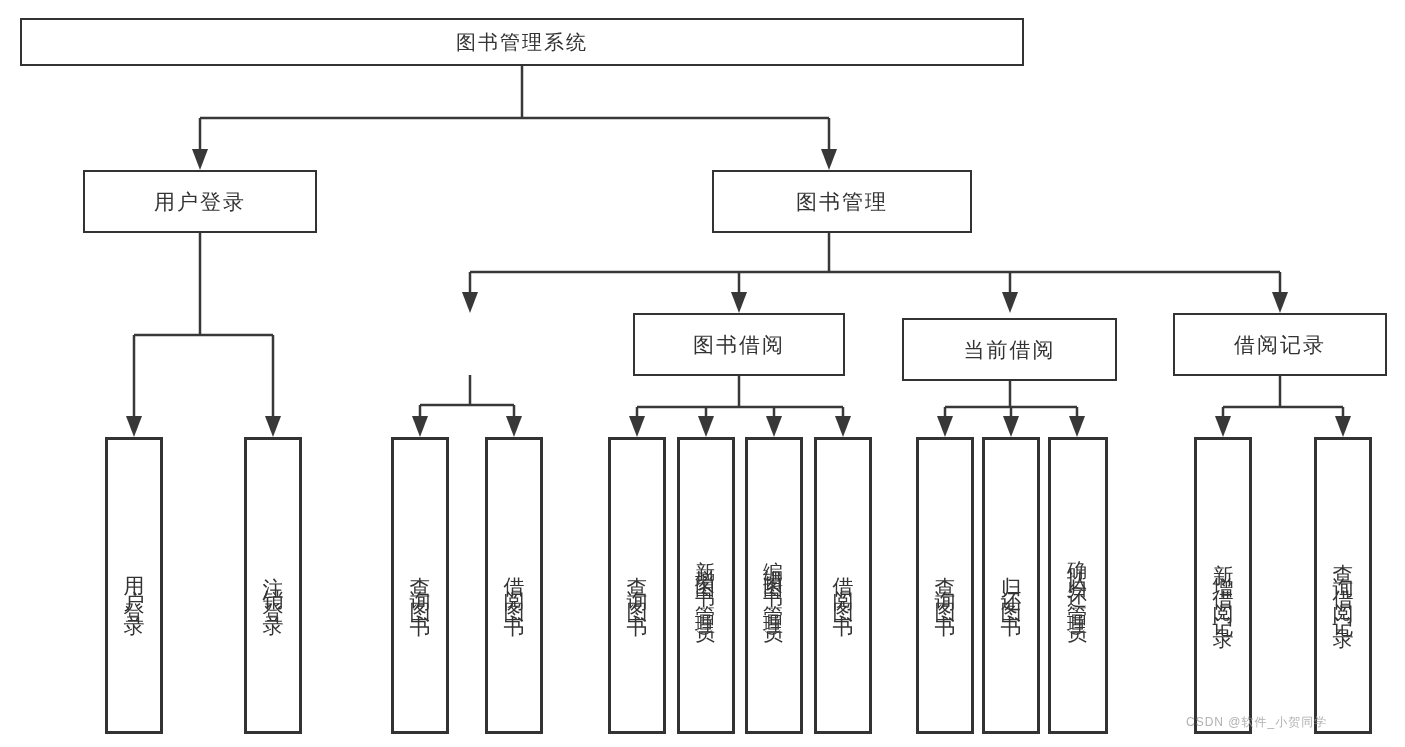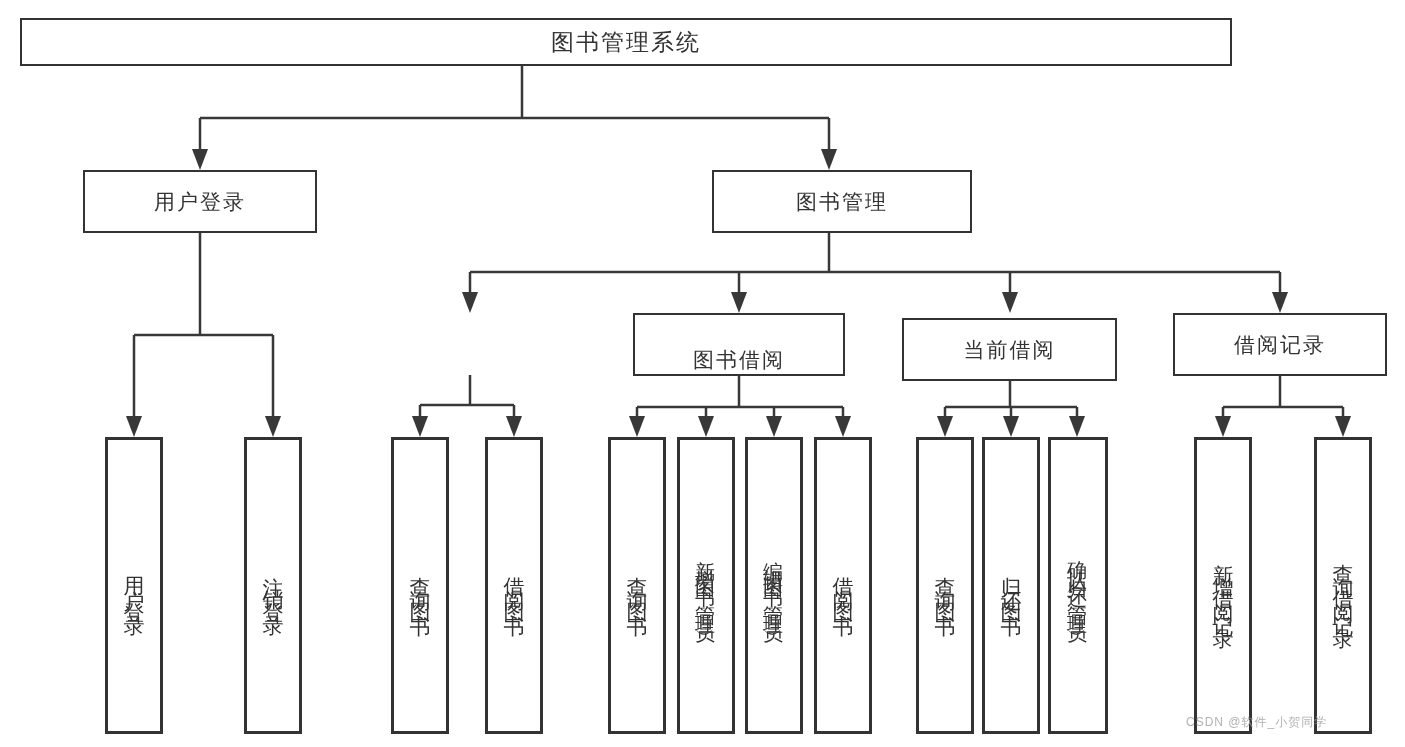--- a/index.html
+++ b/index.html
@@ -34,25 +34,25 @@
     text-orientation:mixed;
     font-size:21px;
     letter-spacing:13px;
     white-space:nowrap;
   }
   .leaf.t-long span{
     font-size:20px;
     letter-spacing:9px;
   }
   
-  .b-root{left:20px;top:18px;width:1212px;height:48px;font-size:23px;}
+  .b-root{left:20px;top:18px;width:1004px;height:48px;font-size:20px;}
   .b-user-login{left:83px;top:170px;width:234px;height:63px;}
   .b-book-mgmt{left:712px;top:170px;width:260px;height:63px;font-family:Liberation Mono, monospace;}
   .b-new-book{left:362px;top:313px;width:216px;height:63px;}
-  .b-book-borrow{left:633px;top:313px;width:212px;height:63px;align-items:flex-end;}
+  .b-book-borrow{left:633px;top:313px;width:212px;height:63px;}
   .b-current-borrow{left:902px;top:318px;width:215px;height:63px;}
   .b-borrow-record{left:1173px;top:313px;width:214px;height:63px;}
   .b-l1{left:105px;top:437px;width:58px;height:297px;}
   .b-l2{left:244px;top:437px;width:58px;height:297px;}
   .b-l3{left:391px;top:437px;width:58px;height:297px;}
   .b-l4{left:485px;top:437px;width:58px;height:297px;}
   .b-l5{left:608px;top:437px;width:58px;height:297px;}
   .b-l6{left:677px;top:437px;width:58px;height:297px;}
   .b-l7{left:745px;top:437px;width:58px;height:297px;}
   .b-l8{left:814px;top:437px;width:58px;height:297px;}

